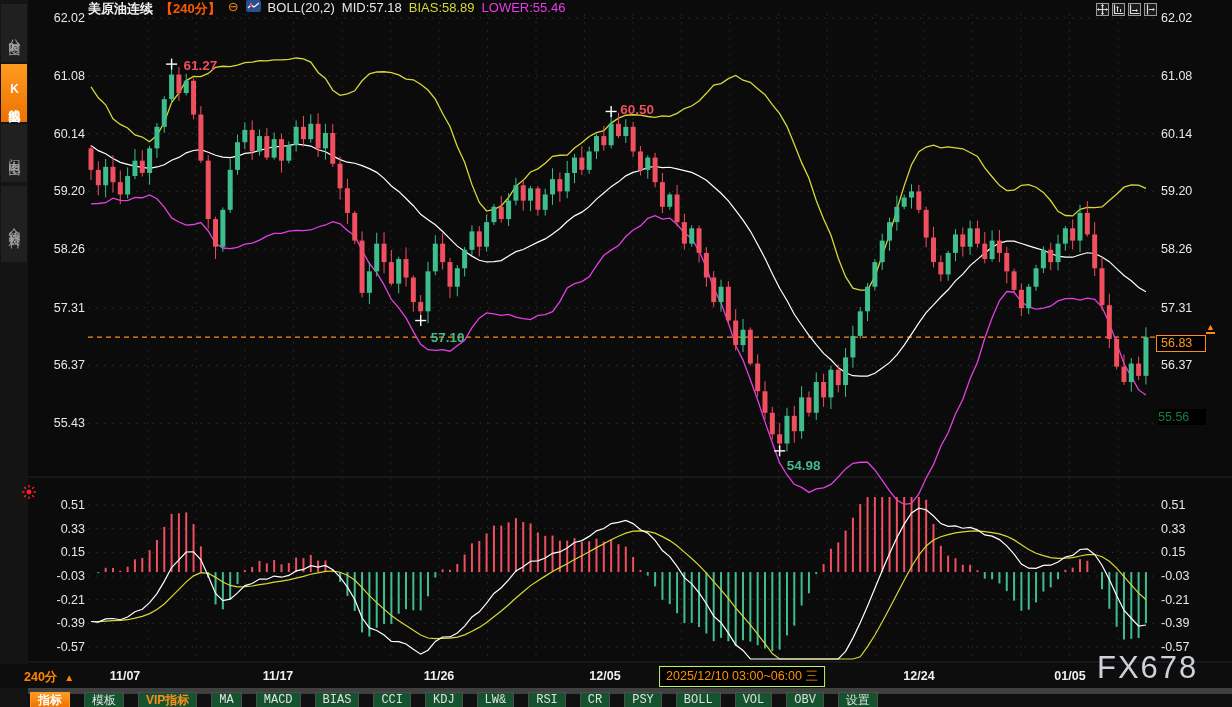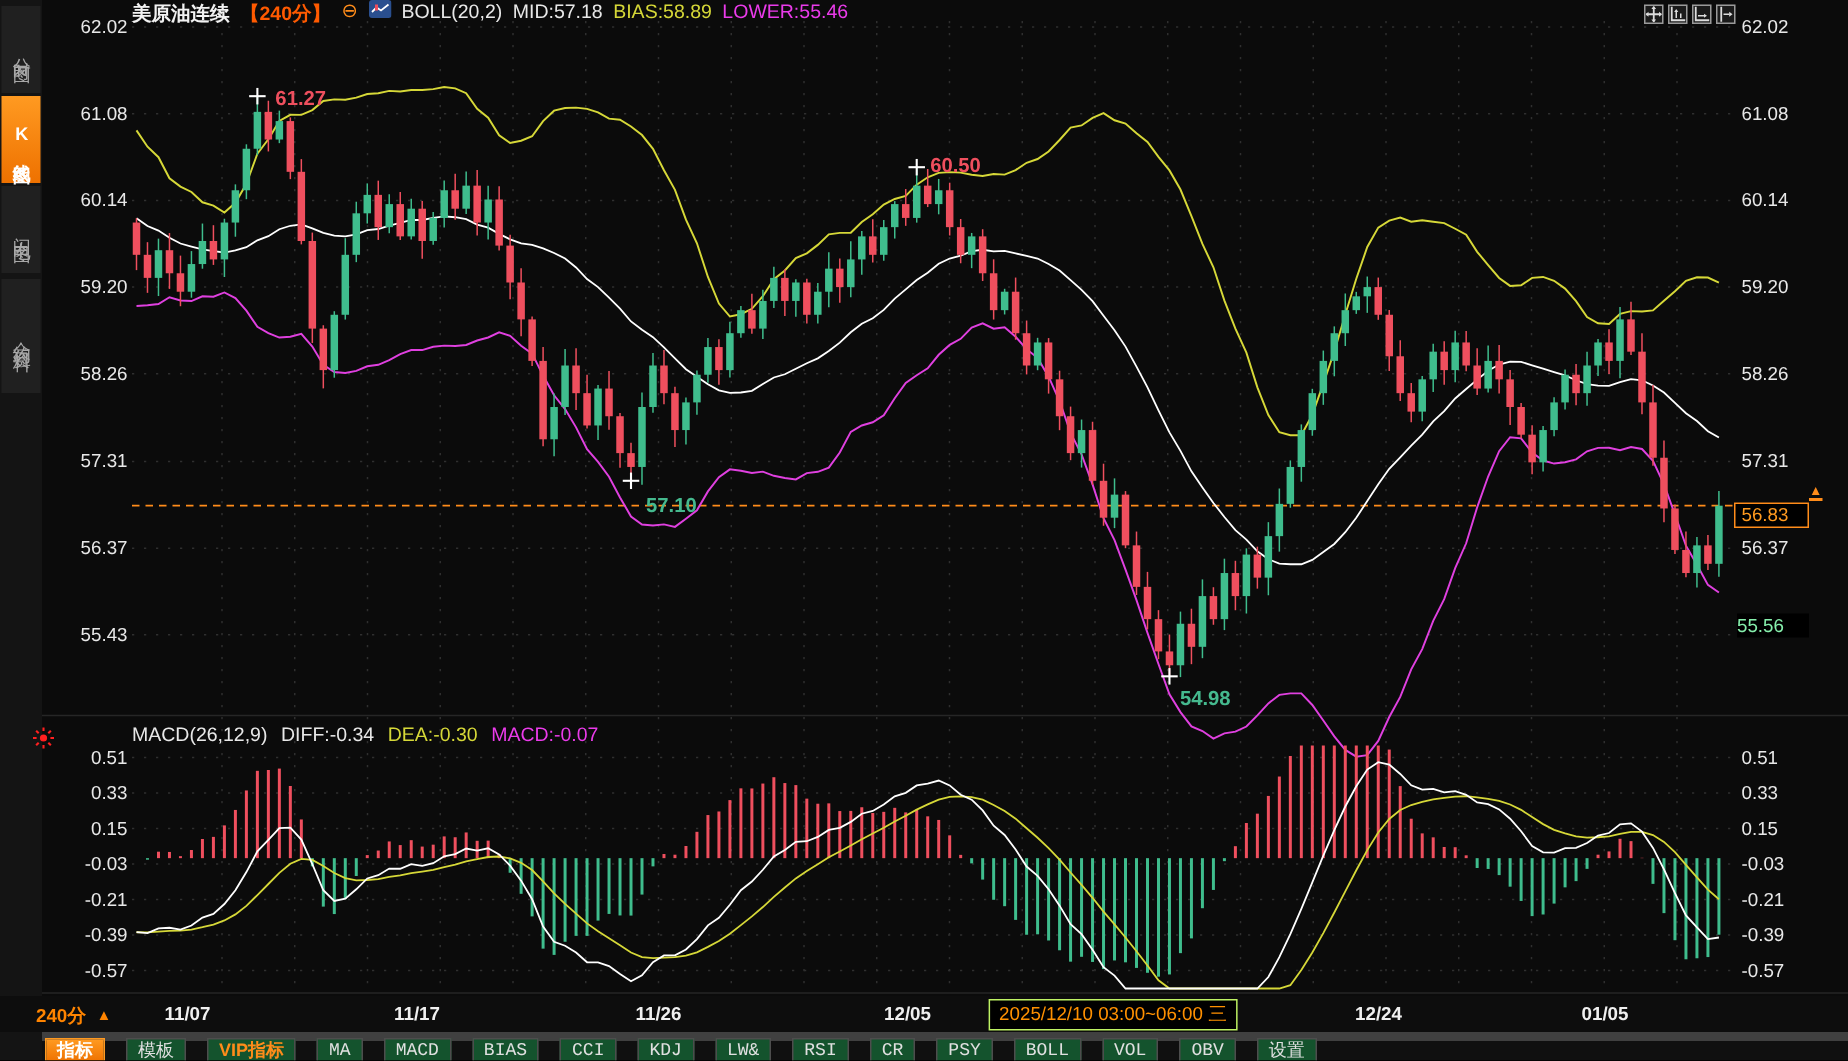--- a/index.html
+++ b/index.html
@@ -30,21 +30,21 @@
   .macd-header{position:absolute;left:88px;top:482px;height:15px;display:flex;gap:9px;
     font-size:13px;white-space:nowrap;z-index:5;}
   .macd-header .w{color:#e8e8e8;} .macd-header .y{color:#d6d838;} .macd-header .m{color:#ea3bea;}
   .sun{position:absolute;left:21px;top:484px;width:16px;height:16px;z-index:5;}
   
   .price-box{position:absolute;left:1156px;top:335px;width:50px;height:17px;border:1px solid #ff8c1a;
     background:#000;color:#ff9a1f;font-size:12.5px;line-height:15px;padding-left:4px;z-index:6;}
   .price-arrow{position:absolute;left:1206px;top:323px;color:#ff8c1a;font-size:9px;line-height:9px;z-index:6;text-align:center;}
   .price-arrow .bar{width:9px;height:2px;background:#ff8c1a;margin-top:0px;}
   .low-tag{position:absolute;left:1158px;top:409px;width:48px;height:16px;background:#000;
-    color:#86efac;font-size:12.5px;line-height:16px;z-index:6;}
+    color:#15803d;font-size:12.5px;line-height:16px;z-index:6;}
   
   .date-row{position:absolute;left:0;top:664px;width:1232px;height:24px;background:#0d0d0d;z-index:4;text-decoration:underline;}
   .tf-corner{position:absolute;left:24px;top:5px;color:#ff8400;font-size:12.5px;font-weight:bold;display:flex;gap:7px;align-items:center;}
   .tf-corner .tri{color:#ff8400;font-size:10px;}
   .date-label{position:absolute;top:5px;transform:translateX(-50%);color:#f0f0f0;font-weight:bold;font-size:12.5px;}
   .date-hot{position:absolute;top:2px;transform:translateX(-50%);border:1px solid #bef264;background:#000;
     color:#ff9000;font-size:12.5px;padding:1px 6px;white-space:nowrap;}
   
   .toolbar{position:absolute;left:28px;top:688px;width:1204px;height:19px;background:#101010;
     border-top:6px solid #404040;display:flex;align-items:center;padding-left:2px;gap:14px;z-index:4;}
@@ -645,26 +645,20 @@
         <text x="620.146" y="114.4648000000002" fill="#ef4f5e" font-size="13.5" font-weight="bold" font-family="Liberation Sans, sans-serif">60.50</text>
         <line x1="415.16999999999996" y1="320.5308000000001" x2="426.16999999999996" y2="320.5308000000001" stroke="#fff" stroke-width="1.4"></line>
         <line x1="420.66999999999996" y1="315.0308000000001" x2="420.66999999999996" y2="326.0308000000001" stroke="#fff" stroke-width="1.4"></line>
         <text x="430.66999999999996" y="341.5308000000001" fill="#45b98e" font-size="13.5" font-weight="bold" font-family="Liberation Sans, sans-serif">57.10</text>
         <line x1="774.144" y1="450.88960000000037" x2="785.144" y2="450.88960000000037" stroke="#fff" stroke-width="1.4"></line>
         <line x1="779.644" y1="445.38960000000037" x2="779.644" y2="456.38960000000037" stroke="#fff" stroke-width="1.4"></line>
         <text x="786.644" y="469.88960000000037" fill="#45b98e" font-size="13.5" font-weight="bold" font-family="Liberation Sans, sans-serif">54.98</text>
       </g>
     </svg>
 
-  <div class="macd-header">
-    <span class="w">MACD(26,12,9)</span>
-    <span class="w">DIFF:-0.34</span>
-    <span class="y">DEA:-0.30</span>
-    <span class="m">MACD:-0.07</span>
-  </div>
   <span class="sun">
     <svg width="16" height="16" viewBox="0 0 16 16">
       <circle cx="8" cy="8" r="2.4" fill="#ff2020"></circle>
       <g stroke="#ff2020" stroke-width="1.4">
         <path d="M8 1v2.4M8 12.6V15M1 8h2.4M12.6 8H15M3.1 3.1l1.7 1.7M11.2 11.2l1.7 1.7M12.9 3.1l-1.7 1.7M4.8 11.2l-1.7 1.7"></path>
       </g>
     </svg>
   </span>
 
   <div class="price-box">56.83</div>
@@ -699,13 +693,14 @@
       <span class="tb mono">LW&amp;</span>
       <span class="tb mono">RSI</span>
       <span class="tb mono">CR</span>
       <span class="tb mono">PSY</span>
       <span class="tb mono">BOLL</span>
       <span class="tb mono">VOL</span>
       <span class="tb mono">OBV</span>
       <span class="tb">设置</span>
     </div>
 
+  <div class="watermark">FX678</div>
 </div>
 
 </body></html>

